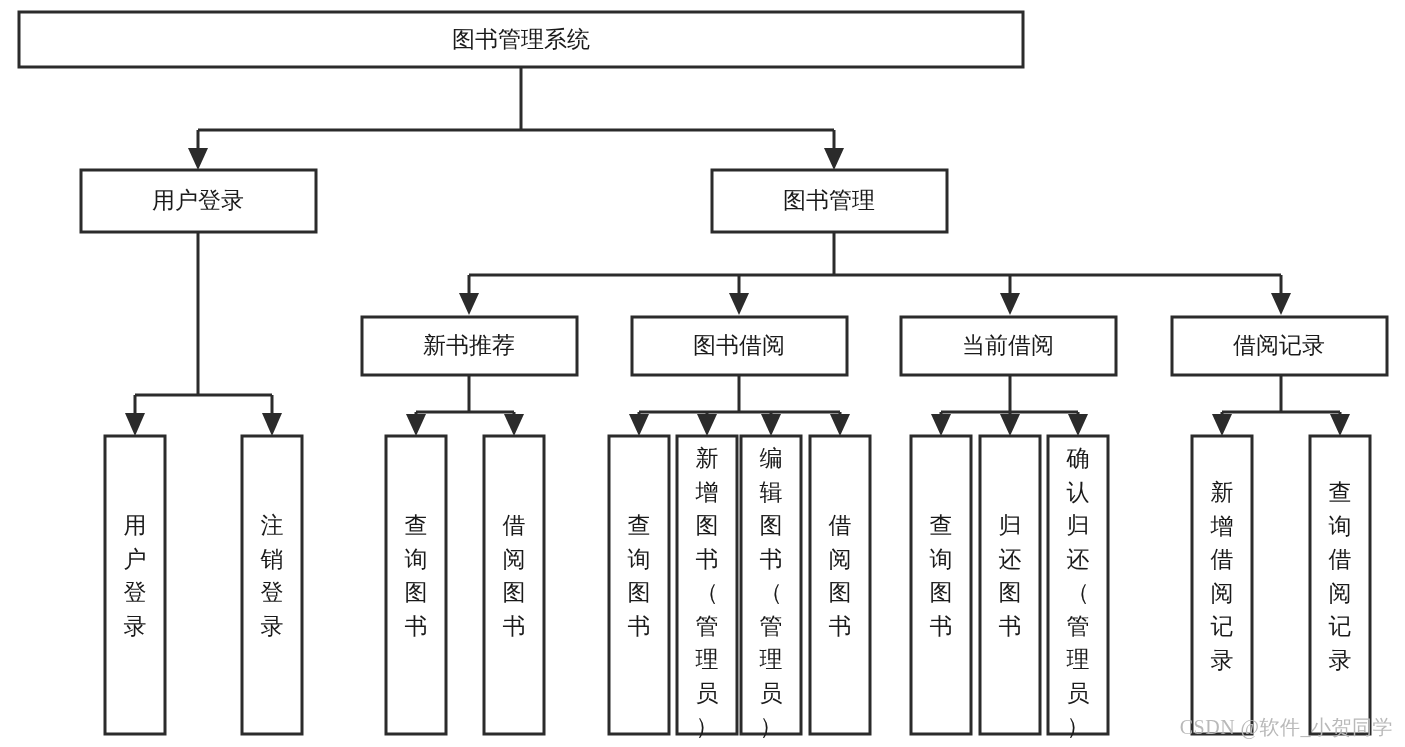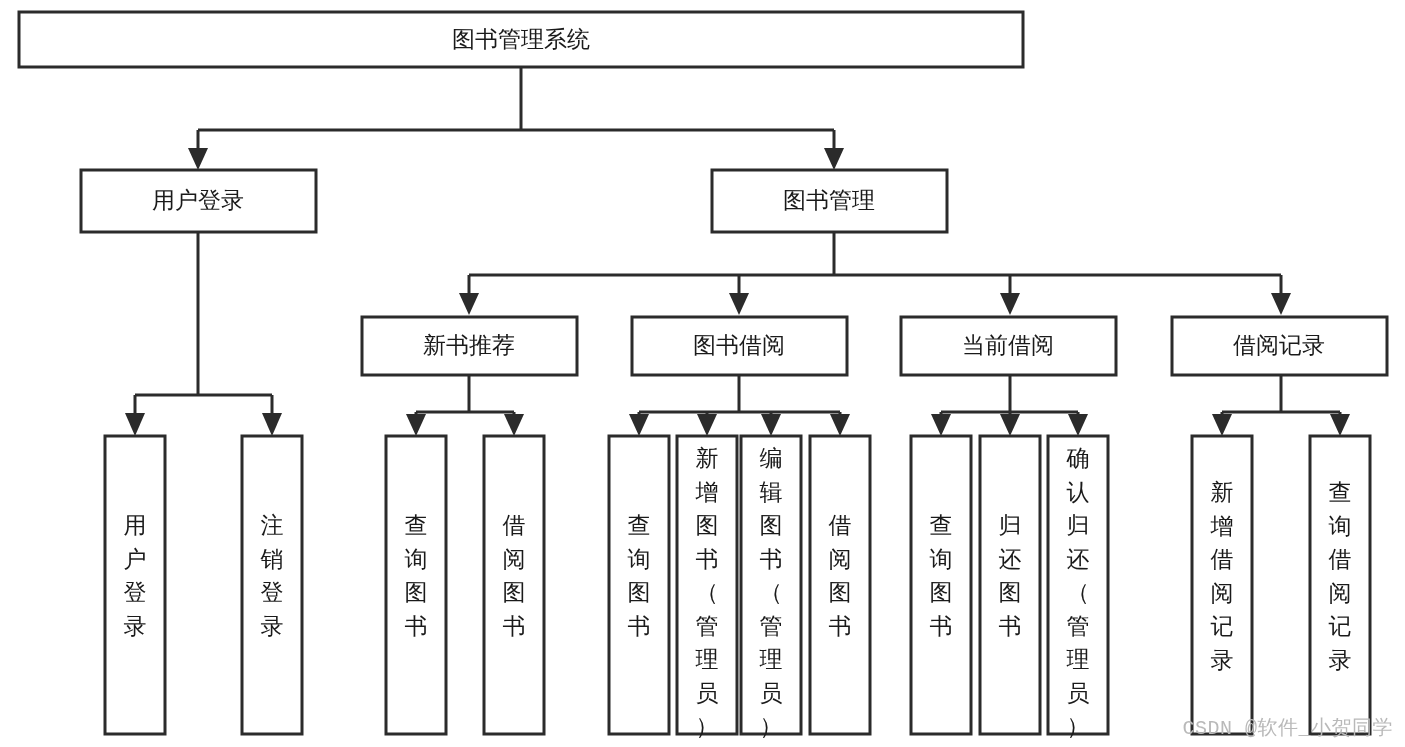--- a/index.html
+++ b/index.html
@@ -51,21 +51,21 @@
   .node-label-v {
     font-family: "Liberation Sans", "DejaVu Sans", sans-serif;
     font-size: 23px;
     fill: #1a1a1a;
     text-anchor: middle;
   }
   .watermark {
     position: absolute;
     right: 12px;
     bottom: 6px;
-    font-family: Liberation Mono, monospace;
+    font-family: Liberation Serif, serif;
     font-size: 20px;
     color: #b9b9b9;
     white-space: nowrap;
     letter-spacing: 0.5px;
   }
 </style>
 </head>
 <body>
 
 <div id="diagram-root">

